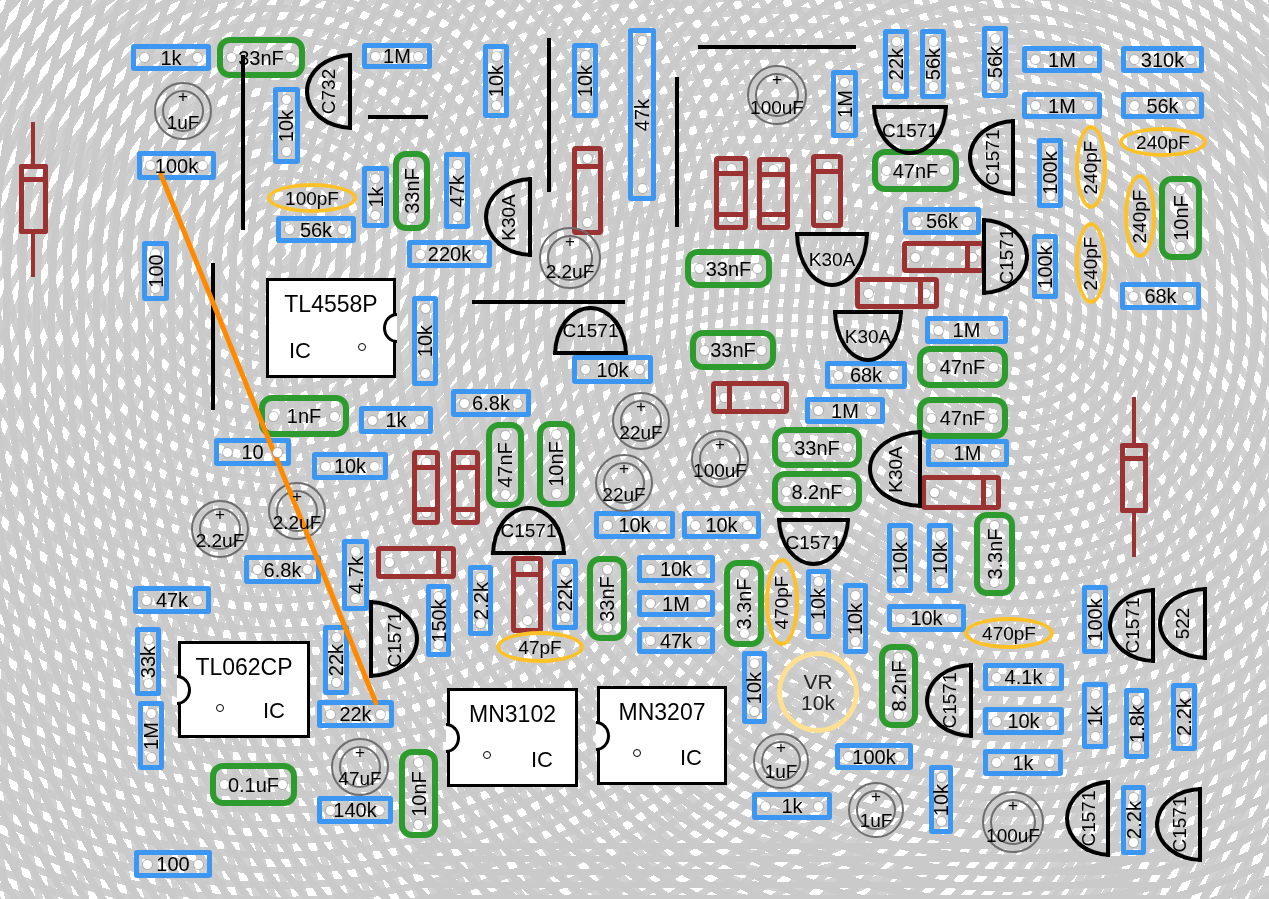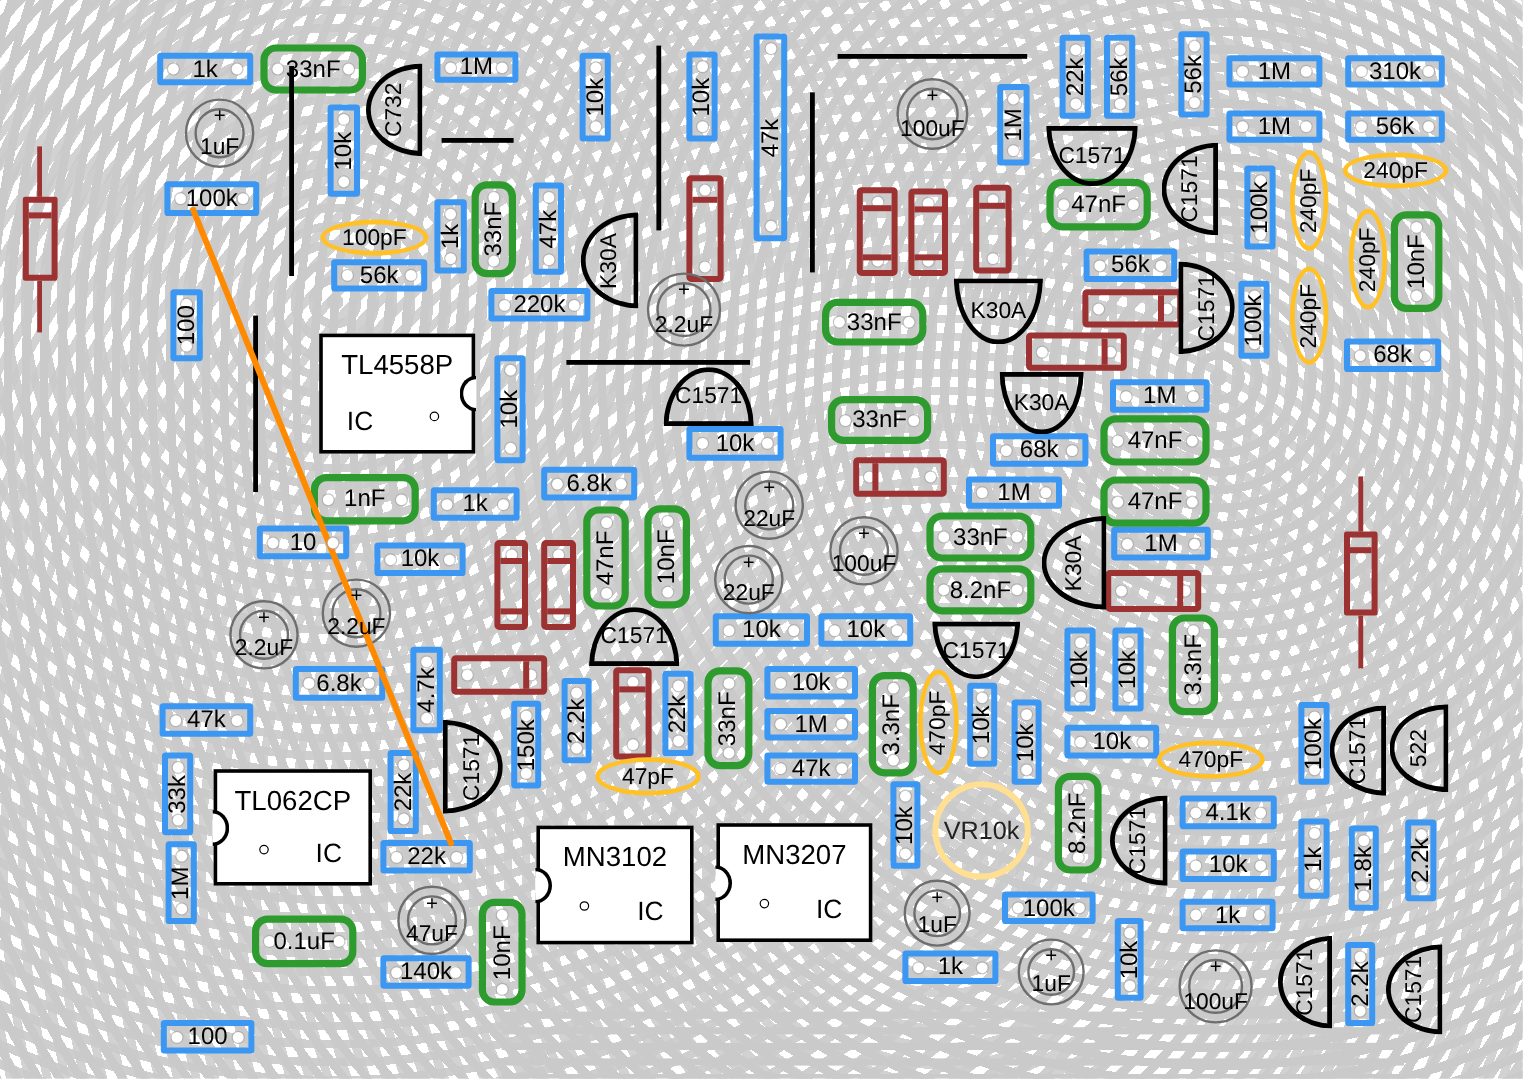--- a/index.html
+++ b/index.html
@@ -36,21 +36,21 @@
   .icbox .sub{position:absolute;bottom:11px;font-size:22px;}
   .icbox .sub.bl{left:20px;} .icbox .sub.br{right:22px;}
   .icbox .dot{position:absolute;width:8px;height:8px;border:1.5px solid #000;border-radius:50%;box-sizing:border-box;}
   .icbox .notch{position:absolute;top:50%;width:14px;height:30px;margin-top:-15px;background:#fff;box-sizing:border-box;}
   .notch.r{right:-4px;border:3.5px solid #000;border-right:none;border-radius:100% 0 0 100% / 50% 0 0 50%;}
   .notch.l{left:-4px;border:3.5px solid #000;border-left:none;border-radius:0 100% 100% 0 / 0 50% 50% 0;}
   .wire{position:absolute;background:#000;z-index:1;}
   .jumper{position:absolute;height:5px;background:var(--jmp);transform-origin:0 50%;z-index:1;border-radius:3px;}
   .diode-body{border:5px solid var(--myl);border-radius:2px;}
   .diode-lead{position:absolute;width:4px;background:var(--myl);z-index:1;}
-  .vr{border:5px solid var(--vr);border-radius:50%;flex-direction:row;background:transparent;}
+  .vr{border:5px solid var(--vr);border-radius:50%;flex-direction:column;background:transparent;}
   .vr .lbl{font-size:21px;color:#222;}
   .stripe{position:absolute;background:#cacaca;}
 </style>
 </head>
 <body>
 
 <div id="board" style="--res: #3b97f2; --grn: #2d9b2d; --myl: #9c3232; --cer: #ffc125; --elc: #6e6e6e; --jmp: #ff8a00; --vr: #ffdf91;">
     <div class="wire" style="left: 241px; top: 55px; width: 4px; height: 175px;"></div>
     <div class="wire" style="left: 211px; top: 263px; width: 4px; height: 147px;"></div>
     <div class="wire" style="left: 547px; top: 38px; width: 4px; height: 154px;"></div>

